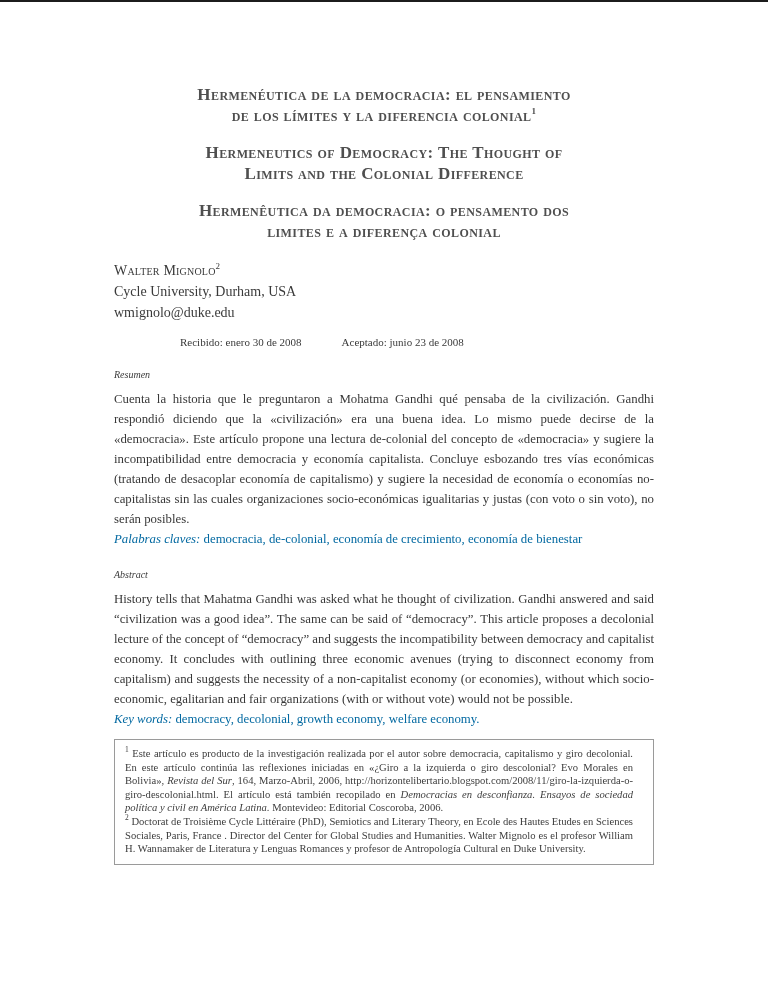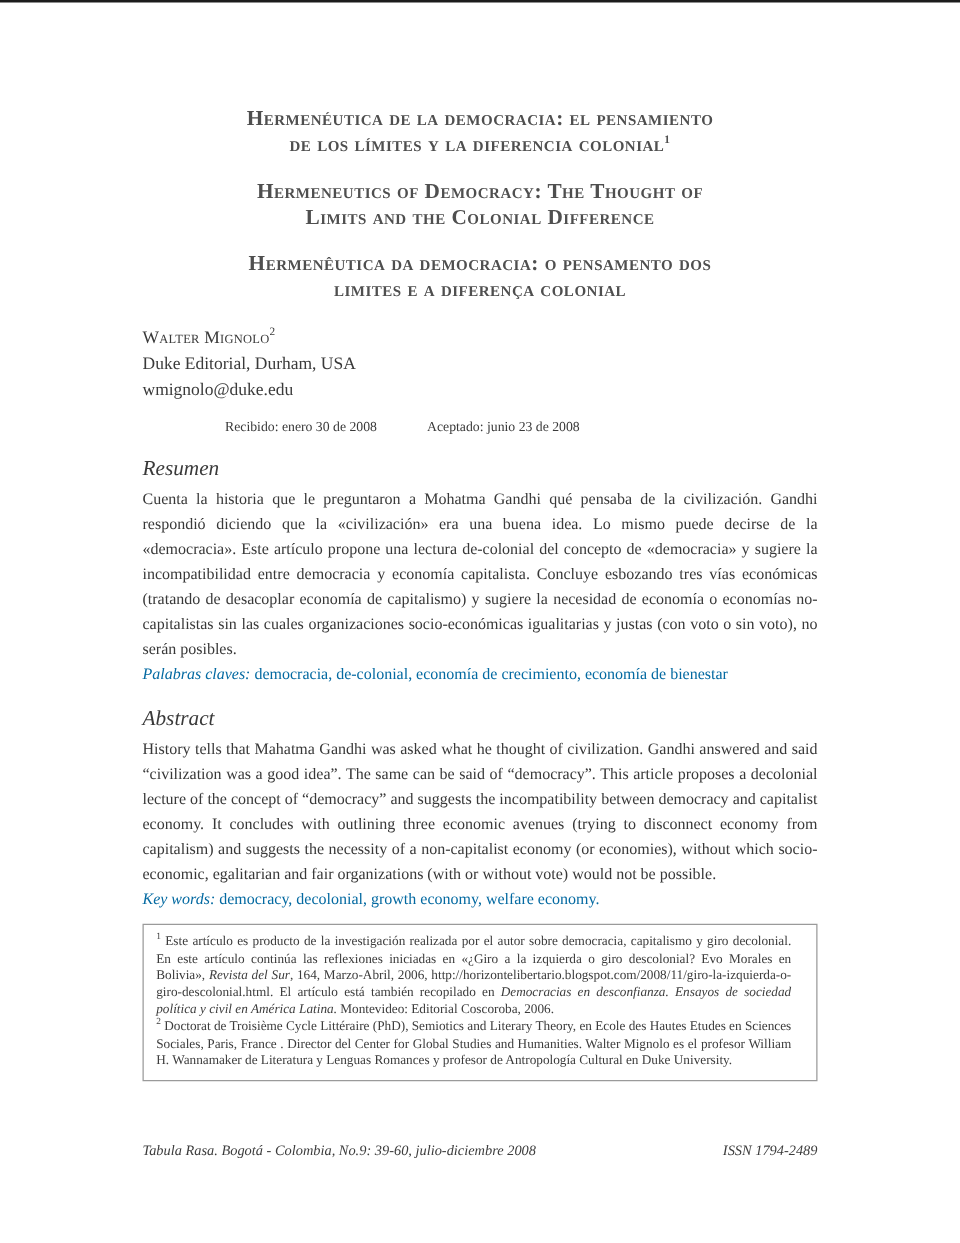--- a/index.html
+++ b/index.html
@@ -65,21 +65,21 @@
     margin-top: 12px;
     display: flex;
     gap: 40px;
     padding-left: 66px;
     font-size: 11px;
     line-height: 14px;
     color: #3a3a3a;
   }
   .section-heading {
     font-style: italic;
-    font-size: 17px;
+    font-size: 10px;
     line-height: 16px;
     margin: 18px 0 6px 0;
     color: #3a3a3a;
   }
   .section-heading.abstract-h {
   }
   .para {
     margin: 0;
     font-size: 12.8px;
     line-height: 20px;
@@ -145,21 +145,21 @@
 
     <h1 class="title">
       <span>Hermenêutica da democracia: o pensamento dos</span><br>
       <span>limites e a diferença colonial</span>
     </h1>
 
     <div class="author-block">
       <div>
         <span class="author-name">Walter Mignolo</span><sup>2</sup>
       </div>
-      <div>Duke Editorial, Durham, USA</div>
+      <div>Cycle University, Durham, USA</div>
       <div>wmignolo@duke.edu</div>
     </div>
 
     <div class="dates">
       <span>Recibido: enero 30 de 2008</span>
       <span>Aceptado: junio 23 de 2008</span>
     </div>
 
     <div class="section-heading">Resumen</div>
     <p class="para">Cuenta la historia que le preguntaron a Mohatma Gandhi qué pensaba de la civilización. Gandhi respondió diciendo que la «civilización» era una buena idea. Lo mismo puede decirse de la «democracia». Este artículo propone una lectura de-colonial del concepto de «democracia» y sugiere la incompatibilidad entre democracia y economía capitalista. Concluye esbozando tres vías económicas (tratando de desacoplar economía de capitalismo) y sugiere la necesidad de economía o economías no-capitalistas sin las cuales organizaciones socio-económicas igualitarias y justas (con voto o sin voto), no serán posibles.</p>
@@ -173,17 +173,13 @@
       <span class="italic">Key words:</span><span> democracy, decolonial, growth economy, welfare economy.</span>
     </p>
 
     <div class="footnotes">
       <p class="fn"><sup>1</sup><span> Este artículo es producto de la investigación realizada por el autor sobre democracia, capitalismo y giro decolonial. En este artículo continúa las reflexiones iniciadas en «¿Giro a la izquierda o giro descolonial? Evo Morales en Bolivia», </span><span class="italic">Revista del Sur</span><span>, 164, Marzo-Abril, 2006, http://horizontelibertario.blogspot.com/2008/11/giro-la-izquierda-o-giro-descolonial.html. El artículo está también recopilado en </span><span class="italic">Democracias en desconfianza. Ensayos de sociedad política y civil en América Latina.</span><span> Montevideo: Editorial Coscoroba, 2006.</span></p>
       <p class="fn"><sup>2</sup><span> Doctorat de Troisième Cycle Littéraire (PhD), Semiotics and Literary Theory, en Ecole des Hautes Etudes en Sciences Sociales, Paris, France . Director del Center for Global Studies and Humanities. Walter Mignolo es el profesor William H. Wannamaker de Literatura y Lenguas Romances y profesor de Antropología Cultural en Duke University.</span></p>
     </div>
 
   </div>
 
-  <div class="footer">
-    <span>Tabula Rasa. Bogotá - Colombia, No.9: 39-60, julio-diciembre 2008</span>
-    <span>ISSN 1794-2489</span>
-  </div>
 </div>
 
 </body></html>

